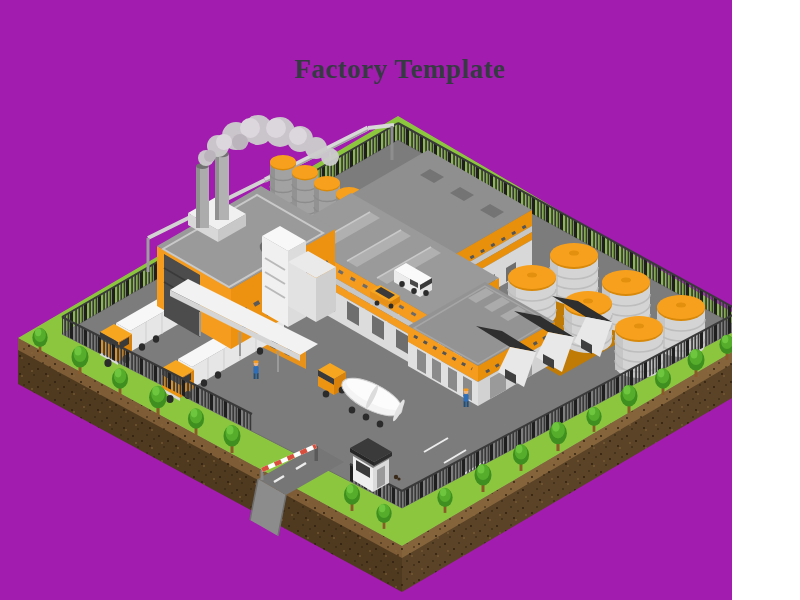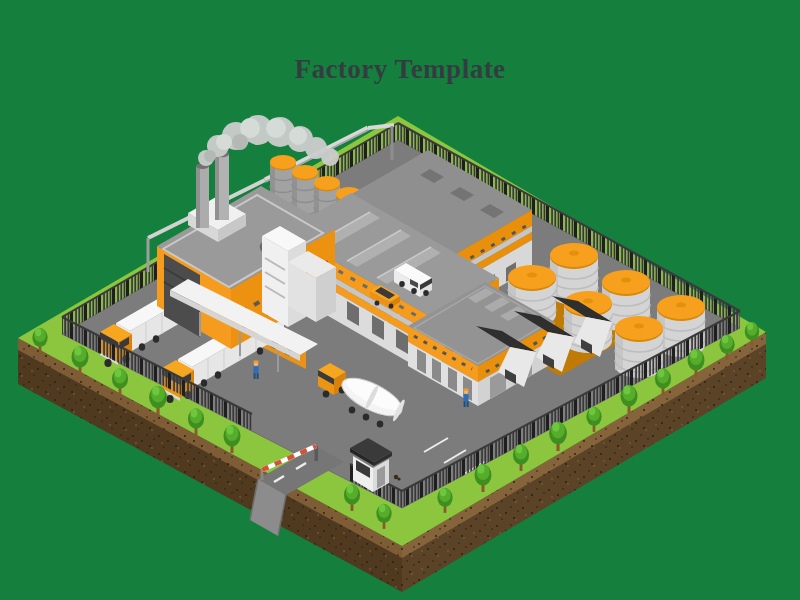--- a/index.html
+++ b/index.html
@@ -1,21 +1,21 @@
 <!DOCTYPE html>
 <html style="--accent: #F59C1E; --accent-dark: #E8900C; --roof: #9A9A9A; --wall: #DCDCDC; --asphalt: #7C7C7C; --grass: #8CC63F; --soil-dark: #4F3A20; --soil-light: #7D5C36; --fence: #262626; --tank-body: #D4D4D4; --smoke: #CDCDCD; --title-color: #343B41;"><head>
 <meta charset="utf-8">
 <style>
   :root{
     --accent:#F59C1E; --accent-dark:#E8900C; --roof:#9A9A9A; --wall:#DCDCDC;
     --asphalt:#7C7C7C; --grass:#8CC63F; --soil-dark:#4F3A20; --soil-light:#7D5C36;
     --fence:#262626; --tank-body:#D4D4D4; --smoke:#CDCDCD; --title-color:#343B41;
   }
   html,body{margin:0;padding:0;background:#fff;}
-  .stage{position:relative;width:800px;height:600px;background:#15803d;overflow:hidden;
+  .stage{position:relative;width:732px;height:600px;background:#a21caf;overflow:hidden;
          font-family:"Liberation Serif","DejaVu Serif",serif;}
   svg{position:absolute;left:0;top:0;}
   .title-text{font-family:"Liberation Serif","DejaVu Serif",serif;font-weight:bold;
               font-size:27px;fill:var(--title-color);letter-spacing:.5px;}
 </style>
 </head>
 <body>
 
 <div class="stage">
 <svg width="800" height="600" viewBox="0 0 800 600">

